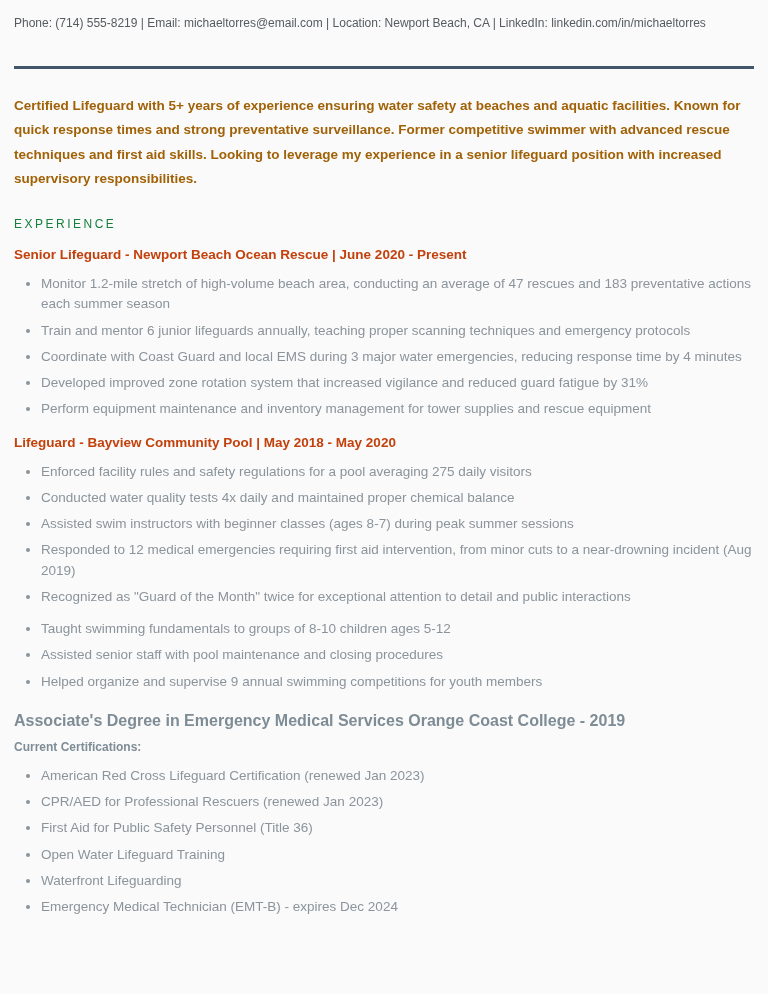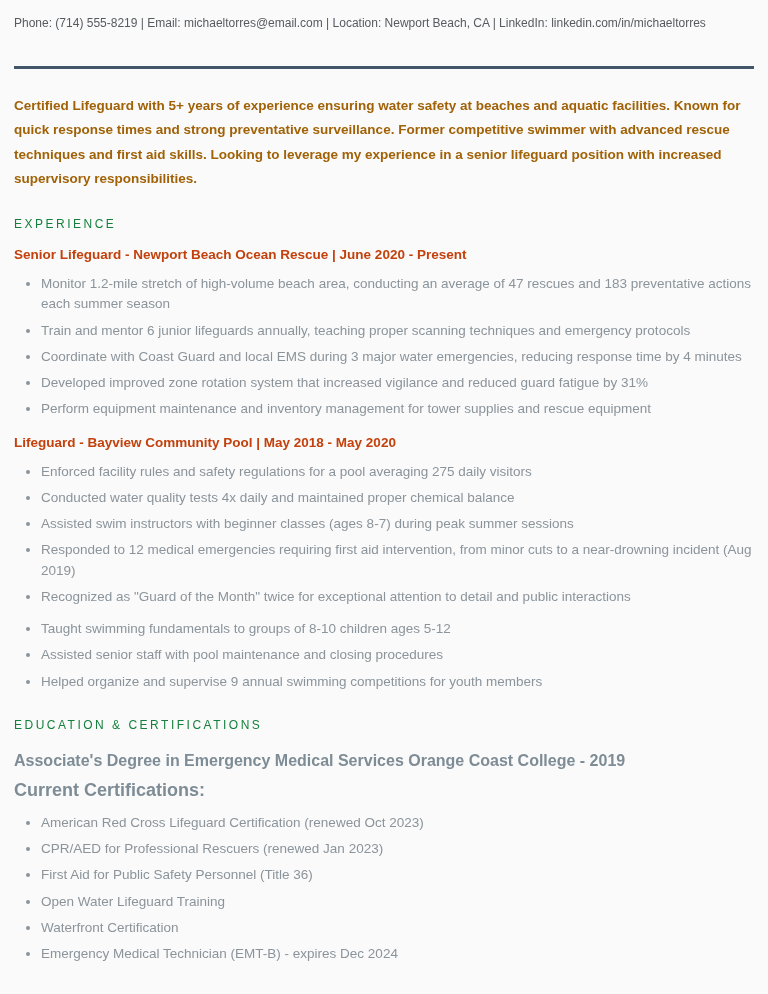--- a/index.html
+++ b/index.html
@@ -64,21 +64,21 @@
   }
   .bullets li::marker { color: #8b949b; }
   .degree {
     margin: 20px 0 10px 0;
     font-size: 16px;
     font-weight: bold;
     color: #7e8c96;
   }
   .cert-label {
     margin: 0 0 12px 0;
-    font-size: 18px;
+    font-size: 12px;
     font-weight: bold;
     color: #7e8c96;
   }
 </style>
 </head>
 <body>
 
 <div class="page">
 
   <div class="contact">Phone: (714) 555-8219 | Email: michaeltorres@email.com | Location: Newport Beach, CA | LinkedIn: linkedin.com/in/michaeltorres</div>
@@ -105,26 +105,25 @@
     <li>Responded to 12 medical emergencies requiring first aid intervention, from minor cuts to a near-drowning incident (Aug 2019)</li>
     <li>Recognized as "Guard of the Month" twice for exceptional attention to detail and public interactions</li>
   </ul>
 
   <ul class="bullets">
     <li>Taught swimming fundamentals to groups of 8-10 children ages 5-12</li>
     <li>Assisted senior staff with pool maintenance and closing procedures</li>
     <li>Helped organize and supervise 9 annual swimming competitions for youth members</li>
   </ul>
 
-  <h2 class="section-title">EDUCATION &amp; CERTIFICATIONS</h2>
 
   <h3 class="degree">Associate's Degree in Emergency Medical Services Orange Coast College - 2019</h3>
   <h3 class="cert-label">Current Certifications:</h3>
   <ul class="bullets">
-    <li>American Red Cross Lifeguard Certification (renewed Oct 2023)</li>
+    <li>American Red Cross Lifeguard Certification (renewed Jan 2023)</li>
     <li>CPR/AED for Professional Rescuers (renewed Jan 2023)</li>
     <li>First Aid for Public Safety Personnel (Title 36)</li>
     <li>Open Water Lifeguard Training</li>
-    <li>Waterfront Certification</li>
+    <li>Waterfront Lifeguarding</li>
     <li>Emergency Medical Technician (EMT-B) - expires Dec 2024</li>
   </ul>
 
 </div>
 
 </body></html>

